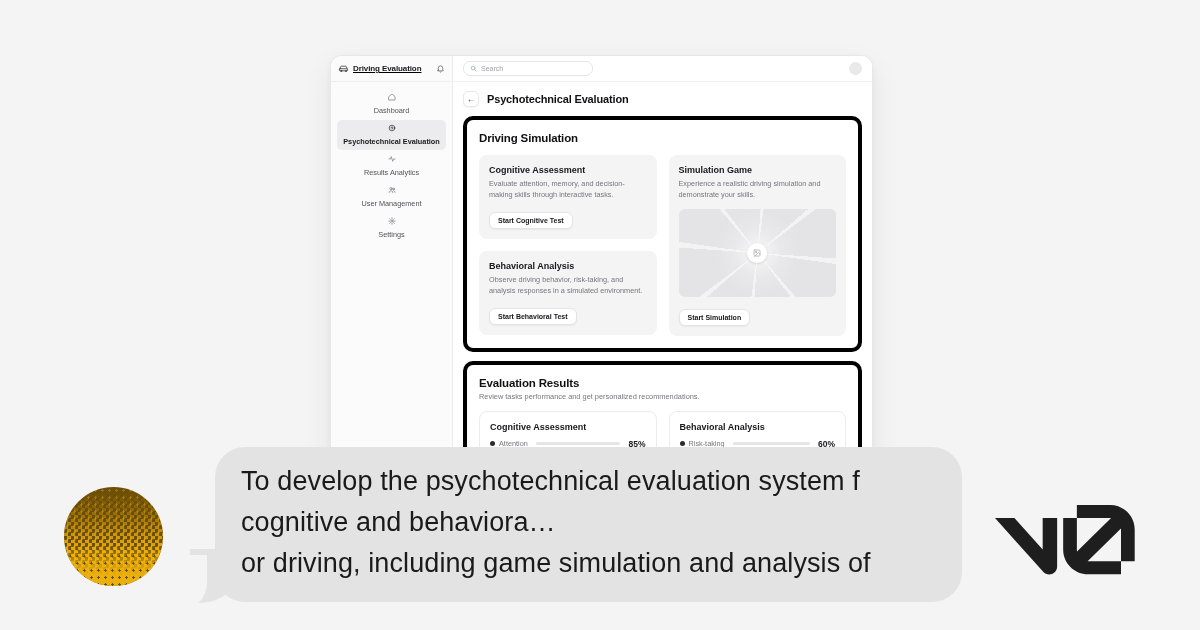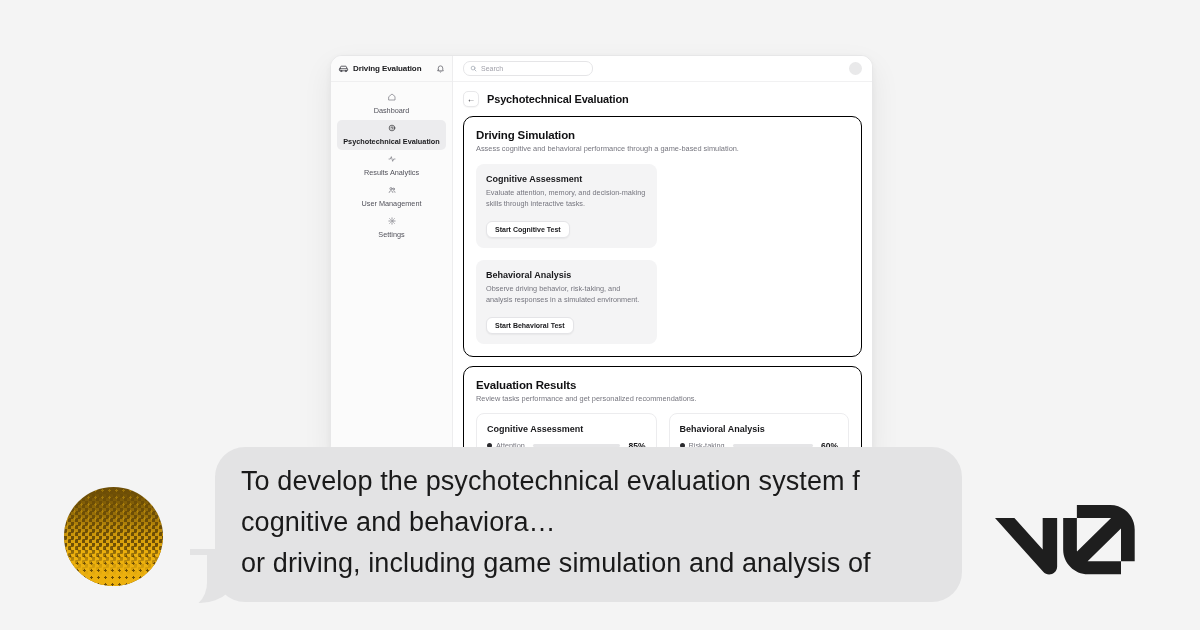--- a/index.html
+++ b/index.html
@@ -14,42 +14,42 @@
   
   .app-window {
     position:absolute; left:330px; top:55px; width:543px; height:402px;
     background:#fff; border:1px solid #e7e7e8; border-radius:12px;
     box-shadow:0 12px 30px rgba(0,0,0,.07), 0 2px 6px rgba(0,0,0,.04);
     display:grid; grid-template-columns:122px 1fr; overflow:hidden;
   }
 
   
   .sidebar { background:#fbfbfb; border-right:1px solid #ededee; display:flex; flex-direction:column; }
-  .sidebar-header { height:26px; flex:0 0 26px; display:flex; align-items:center; gap:4px; padding:0 7px; border-bottom:1px solid #efeff0; }
+  .sidebar-header { height:26px; flex:0 0 26px; display:flex; align-items:center; gap:4px; padding:0 7px; border-bottom:1px solid #efeff0;text-decoration:underline; }
   .sidebar-header .app-title { font-size:8px; font-weight:700; color:#18181b; letter-spacing:-.1px; white-space:nowrap; }
   .sidebar-header .spacer { flex:1; }
   .nav { padding:7px 6px; }
   .nav-item { display:flex; align-items:center; gap:5px; padding:4px 5px; margin-bottom:1px; border-radius:5px; font-size:7.3px; color:#52525b; white-space:nowrap; cursor:pointer;flex-direction:column; }
   .nav-item.active { background:#ececee; color:#18181b; font-weight:700; }
   .icon { display:inline-flex; flex:0 0 auto; }
   .icon svg { display:block; }
 
   
   .main { display:flex; flex-direction:column; min-width:0; background:#fff; }
   .topbar { height:26px; flex:0 0 26px; display:flex; align-items:center; padding:0 10px; border-bottom:1px solid #f1f1f2; }
   .search-box { width:130px; height:15px; display:flex; align-items:center; gap:4px; padding:0 6px; background:#fff; border:1px solid #e5e5e7; border-radius:7px; }
   .search-box .ph { font-size:7px; color:#a1a1aa; }
   .topbar-avatar { margin-left:auto; width:13px; height:13px; border-radius:50%; background:#e9e9ea; }
 
   .content { padding:7px 10px; flex:1; overflow:hidden; }
   .page-header { display:flex; align-items:center; gap:8px; margin:2px 0 1px; }
   .back-btn { width:16px; height:16px; display:flex; align-items:center; justify-content:center; background:#fff; border:1px solid #e8e8ea; border-radius:5px; font-size:8.5px; color:#3f3f46; box-shadow:0 1px 1px rgba(0,0,0,.04); cursor:pointer; }
   .page-title { font-size:11px; font-weight:700; color:#111113; letter-spacing:-.15px; }
 
-  .card { margin-top:9px; border:1px solid #000000; border-radius:10px; padding:12px; background:#fff; }
+  .card { margin-top:9px; border:4px solid #000000; border-radius:10px; padding:12px; background:#fff; }
   .card-title { font-size:11.5px; font-weight:700; color:#111113; letter-spacing:-.15px; }
   .card-sub { font-size:7.4px; color:#76767f; margin-top:3px; }
 
   .sim-grid { margin-top:11px; display:grid; grid-template-columns:1fr 1fr; gap:12px; align-items:start; }
   .left-col { display:flex; flex-direction:column; gap:12px; }
   .tile { background:#f4f4f5; border-radius:8px; padding:10px; }
   .tile h3 { font-size:9px; font-weight:700; color:#18181b; }
   .tile p { font-size:7.3px; color:#76767f; line-height:1.5; margin:4px 0 8px; }
   .btn { display:inline-block; background:#fff; border:1px solid #e4e4e7; border-radius:6px; padding:4px 8px; font-size:7px; font-weight:600; color:#18181b; box-shadow:0 1px 1.5px rgba(0,0,0,.05); cursor:pointer; white-space:nowrap; }
 
@@ -205,32 +205,47 @@
     </div>
 
     <div class="content">
       <div class="page-header">
         <div class="back-btn">←</div>
         <div class="page-title">Psychotechnical Evaluation</div>
       </div>
 
       <section class="card">
         <h2 class="card-title">Driving Simulation</h2>
-        <p class="card-sub">Assess cognitive and behavioral performance through a game-based simulation.</p>
         <div class="sim-grid">
           <div class="left-col">
             <div class="tile">
               <h3>Cognitive Assessment</h3>
               <p>Evaluate attention, memory, and decision-making skills through interactive tasks.</p>
               <span class="btn">Start Cognitive Test</span>
             </div>
             <div class="tile">
               <h3>Behavioral Analysis</h3>
               <p>Observe driving behavior, risk-taking, and analysis responses in a simulated environment.</p>
               <span class="btn">Start Behavioral Test</span>
+            </div>
+          </div>
+          <div class="tile">
+            <h3>Simulation Game</h3>
+            <p>Experience a realistic driving simulation and demonstrate your skills.</p>
+            <div class="sim-canvas">
+              <div class="sim-chip">
+                <svg width="8" height="8" viewBox="0 0 24 24" fill="none" stroke="#a1a1aa" stroke-width="2" stroke-linecap="round" stroke-linejoin="round">
+                    <rect x="3" y="3" width="18" height="18" rx="2.5"></rect>
+                    <circle cx="9" cy="9" r="1.8"></circle>
+                    <path d="m21 15-4.5-4.5L5 22"></path>
+                  </svg>
+              </div>
+            </div>
+            <div class="sim-btn-row">
+              <span class="btn">Start Simulation</span>
             </div>
           </div>
         </div>
       </section>
 
       <section class="card">
         <h2 class="card-title">Evaluation Results</h2>
         <p class="card-sub">Review tasks performance and get personalized recommendations.</p>
         <div class="results-grid">
           <div class="panel">

